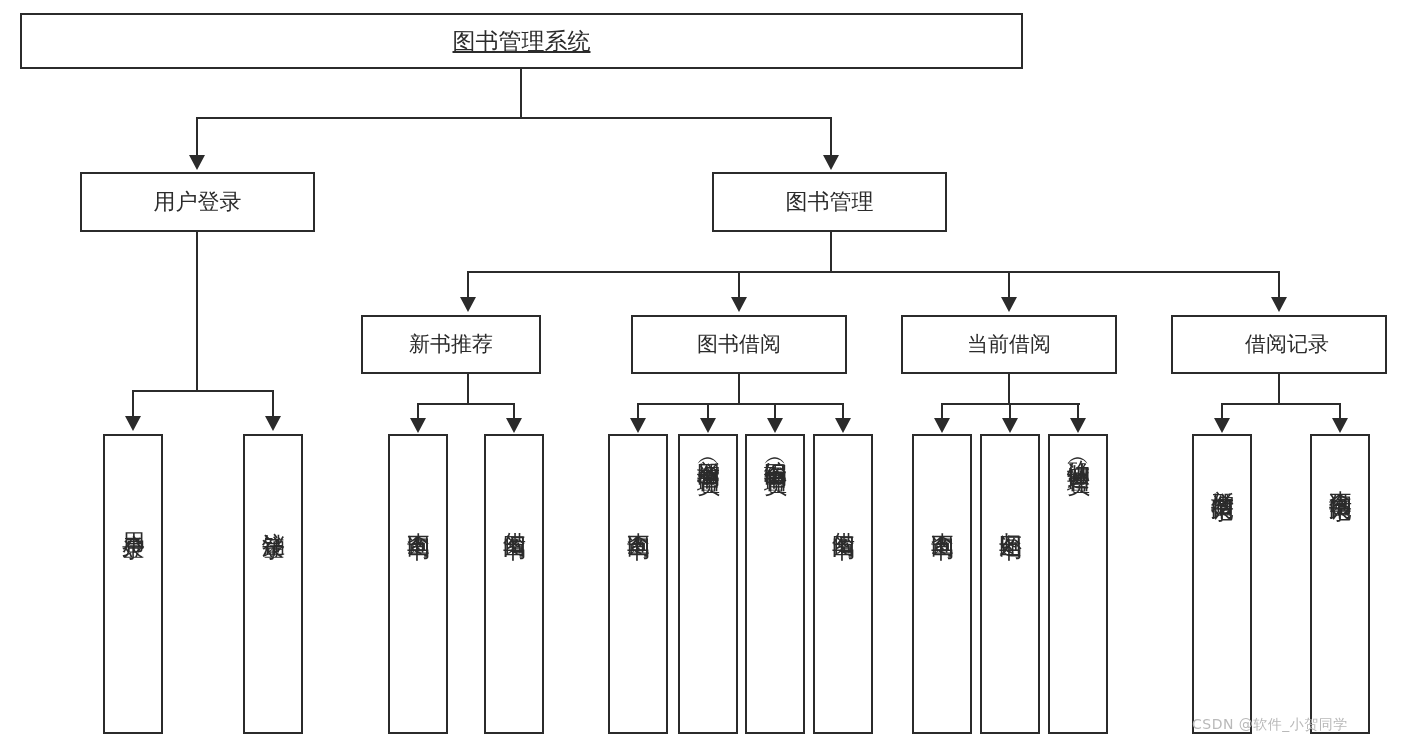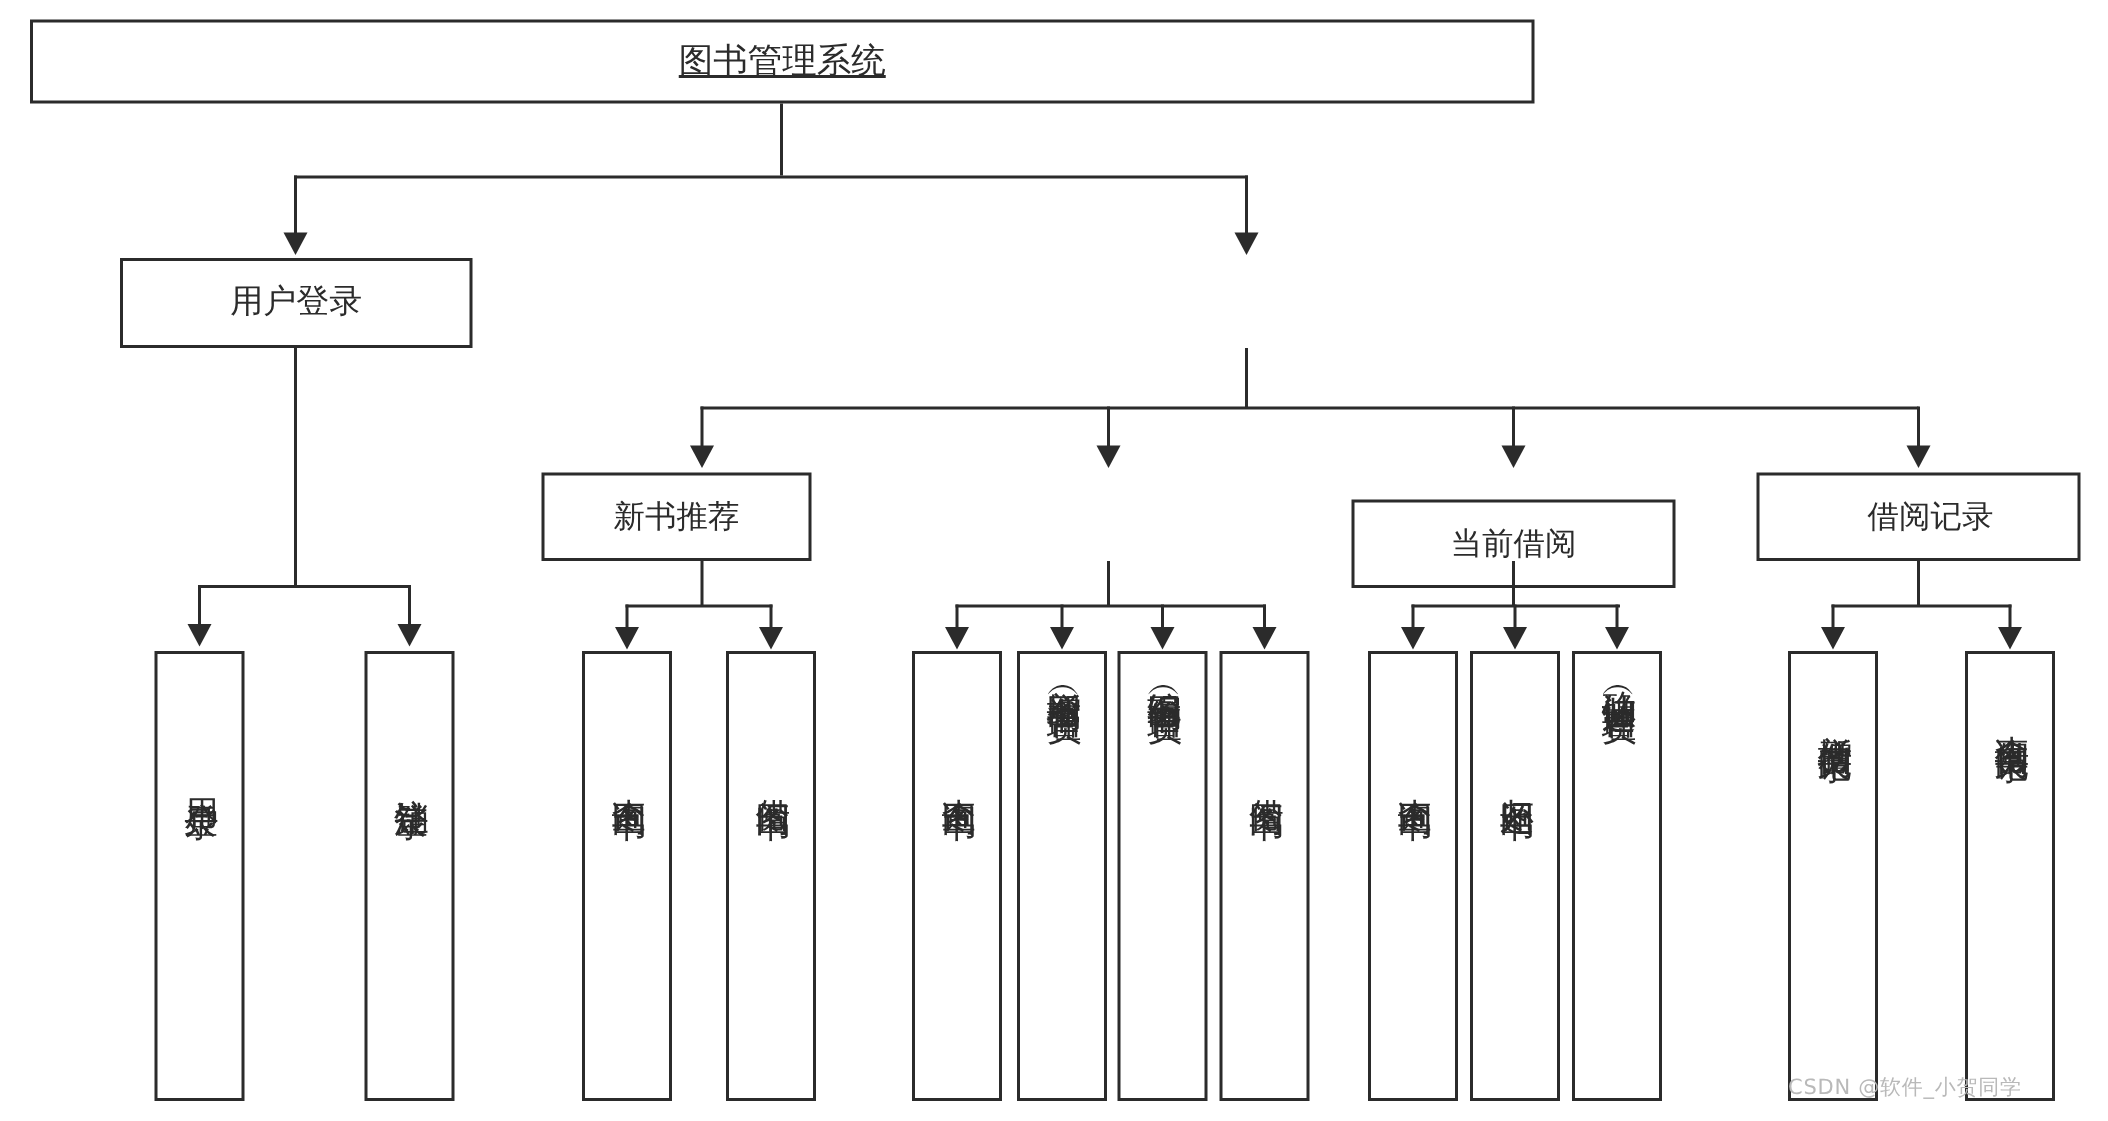--- a/index.html
+++ b/index.html
@@ -97,20 +97,23 @@
 
   <div class="hline" style="left:196px; top:117px; width:636px; height:2px;"></div>
 
   <div class="vline" style="left:196px; top:117px; height:40px;"></div>
   <div class="arrow" style="left:189px; top:155px;"></div>
   <div class="vline" style="left:830px; top:117px; height:40px;"></div>
   <div class="arrow" style="left:823px; top:155px;"></div>
 
   <div class="node node-l2" style="left:80px; top:172px; width:235px; height:60px;">
     <span>用户登录</span>
+  </div>
+  <div class="node node-l2" style="left:712px; top:172px; width:235px; height:60px;">
+    <span>图书管理</span>
   </div>
 
   <div class="vline" style="left:196px; top:232px; height:160px;"></div>
   <div class="hline" style="left:132px; top:390px; width:142px; height:2px;"></div>
   <div class="vline" style="left:132px; top:390px; height:28px;"></div>
   <div class="arrow" style="left:125px; top:416px;"></div>
   <div class="vline" style="left:272px; top:390px; height:28px;"></div>
   <div class="arrow" style="left:265px; top:416px;"></div>
 
   <div class="vline" style="left:830px; top:232px; height:40px;"></div>
@@ -120,21 +123,24 @@
   <div class="vline" style="left:738px; top:271px; height:28px;"></div>
   <div class="arrow" style="left:731px; top:297px;"></div>
   <div class="vline" style="left:1008px; top:271px; height:28px;"></div>
   <div class="arrow" style="left:1001px; top:297px;"></div>
   <div class="vline" style="left:1278px; top:271px; height:28px;"></div>
   <div class="arrow" style="left:1271px; top:297px;"></div>
 
   <div class="node node-l3" style="left:361px; top:315px; width:180px; height:59px;">
     <span>新书推荐</span>
   </div>
-  <div class="node node-l3" style="left:901px; top:315px; width:216px; height:59px;margin-top:18px;">
+  <div class="node node-l3" style="left:631px; top:315px; width:216px; height:59px;">
+    <span>图书借阅</span>
+  </div>
+  <div class="node node-l3" style="left:901px; top:315px; width:216px; height:59px;">
     <span>当前借阅</span>
   </div>
   <div class="node node-l3" style="left:1171px; top:315px; width:216px; height:59px;padding-left:16px;">
     <span>借阅记录</span>
   </div>
 
   <div class="vline" style="left:467px; top:374px; height:30px;"></div>
   <div class="hline" style="left:417px; top:403px; width:98px; height:2px;"></div>
   <div class="vline" style="left:417px; top:403px; height:17px;"></div>
   <div class="arrow" style="left:410px; top:418px;"></div>

